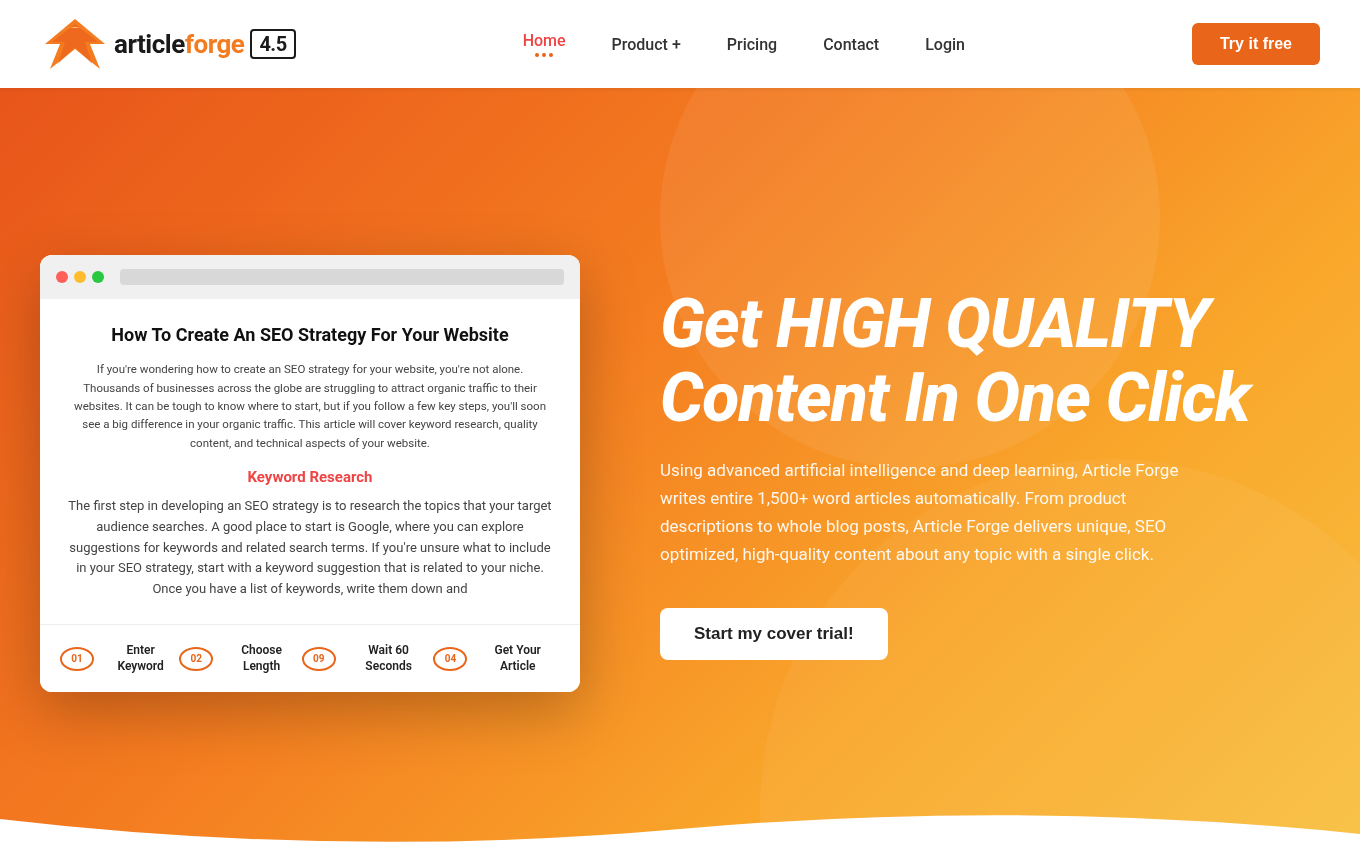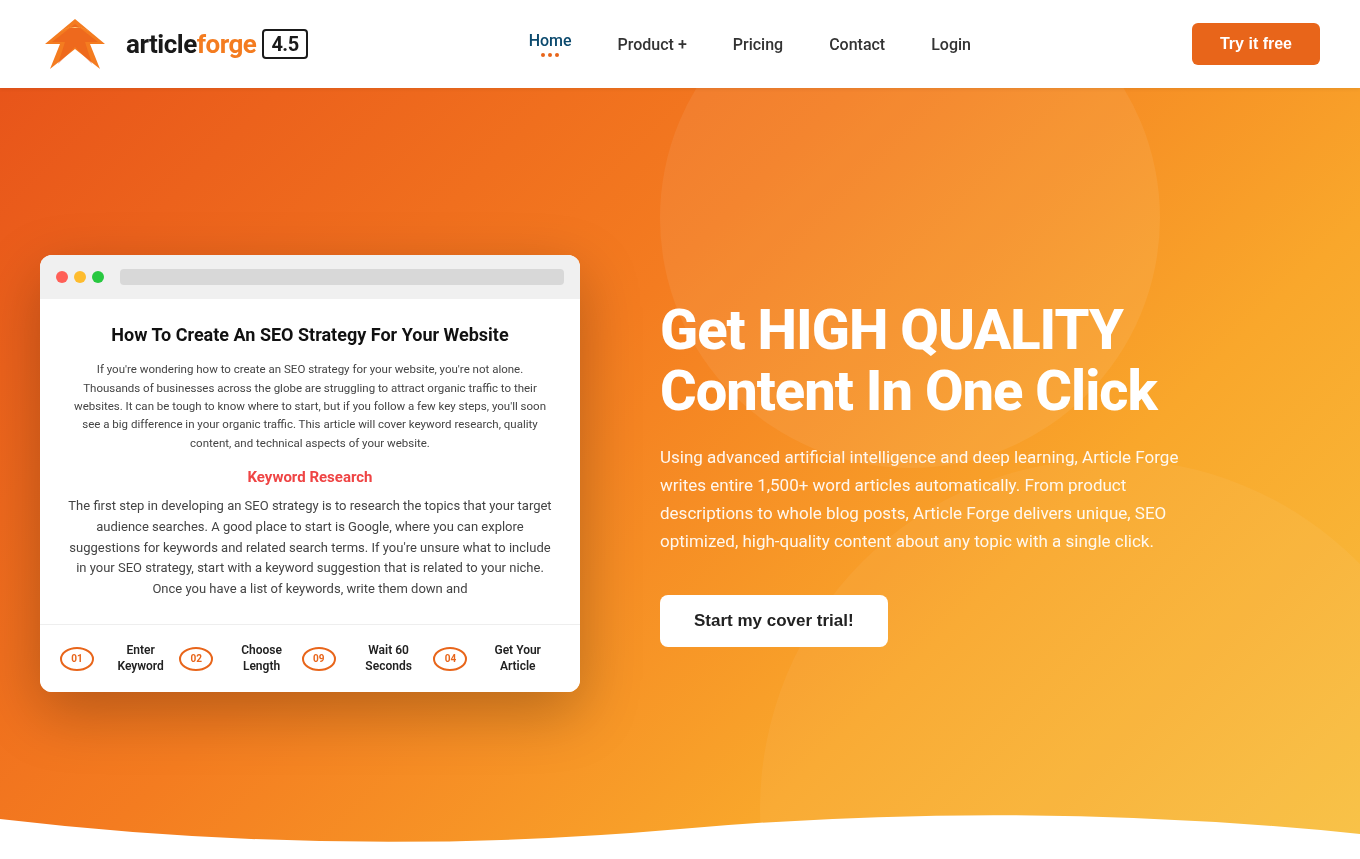--- a/index.html
+++ b/index.html
@@ -13,21 +13,21 @@
       padding: 0 40px;
       height: 88px;
       background: #fff;
       box-shadow: 0 1px 4px rgba(0,0,0,0.08);
       position: relative;
       z-index: 100;
     }
     .logo-area {
       display: flex;
       align-items: center;
-      gap: 16px;
+      gap: 4px;
       justify-content: center;
     }
     .logo-bird {
       width: 70px;
       height: 60px;
     }
     .logo-text {
       display: flex;
       align-items: center;
       font-size: 26px;
@@ -54,21 +54,21 @@
       padding: 8px 18px;
       font-size: 16px;
       font-weight: 500;
       color: #333;
       text-decoration: none;
       cursor: pointer;
       border-radius: 4px;
       transition: color 0.2s;
     }
     .nav-link.active {
-      color: #0c4a6e;
+      color: #ef4444;
     }
     .nav-link.active .dots {
       display: flex;
       justify-content: center;
       gap: 3px;
       margin-top: 3px;
     }
     .nav-link.active .dot {
       width: 4px;
       height: 4px;
@@ -236,26 +236,27 @@
       line-height: 1.3;
     }
 
     
     .hero-right {
       flex: 1;
       color: #fff;
       padding-left: 20px;
     }
     .hero-heading {
-      font-size: 56px;
+      font-size: 68px;
       font-weight: 800;
       line-height: 1.1;
       color: #fff;
       margin-bottom: 20px;
       letter-spacing: -1px;
+      font-style: italic;
     }
     .hero-subtext {
       font-size: 17px;
       color: rgba(255,255,255,0.92);
       line-height: 1.65;
       margin-bottom: 40px;
       max-width: 550px;
     }
     .hero-cta {
       background: #fff;

